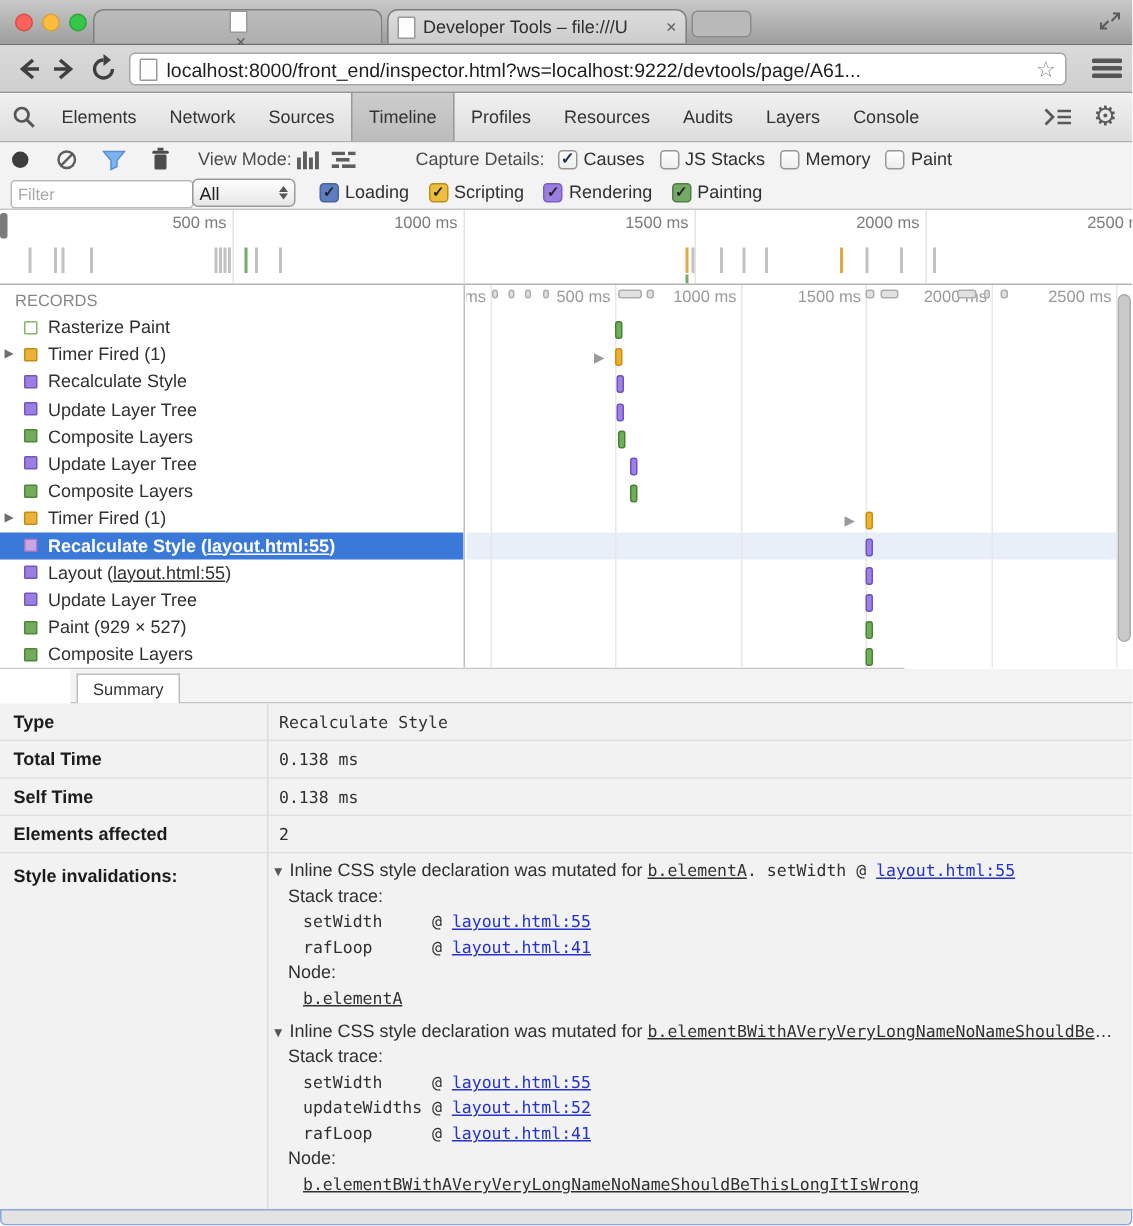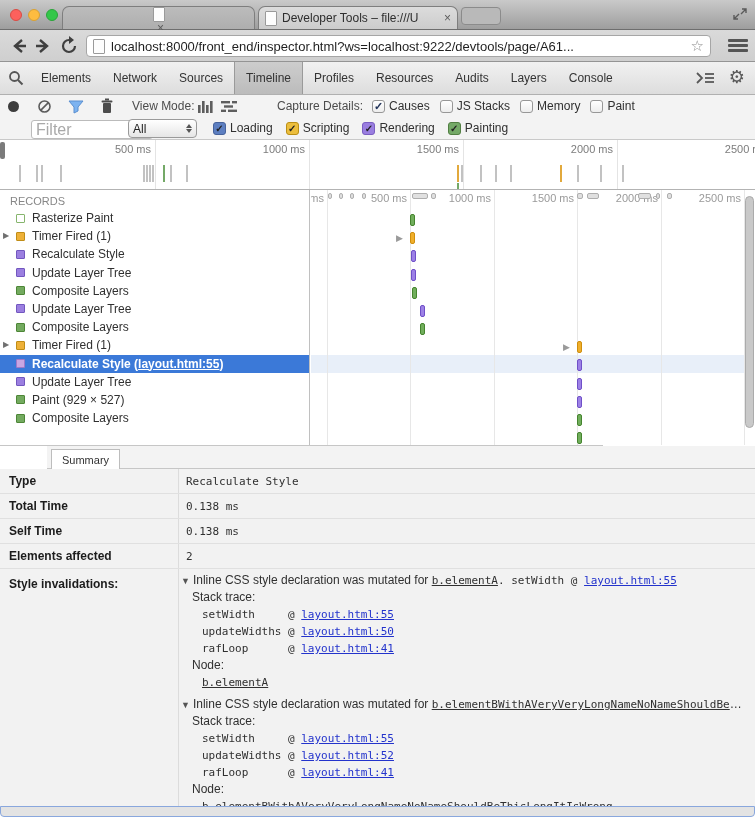--- a/index.html
+++ b/index.html
@@ -51,21 +51,21 @@
   .tlabel{position:absolute;top:4px;font-size:12px;color:#4c4c4c;}
   .macbox{width:13px;height:13px;border:1px solid #979797;border-radius:3px;background:linear-gradient(#fff,#ededed);
     box-sizing:border-box;text-align:center;line-height:11px;font-size:11px;font-weight:bold;color:#24355c;flex:none;}
   .cbitem{display:flex;align-items:center;height:22px;}
   .cbitem span.cap-label{margin-left:4px;font-size:12px;color:#303030;}
   #cap-opts{position:absolute;left:372px;top:0;display:flex;gap:10px;}
   #cat-opts{position:absolute;left:213px;top:0;display:flex;gap:13px;}
   .colorbox{width:13px;height:13px;border-radius:3px;box-sizing:border-box;text-align:center;line-height:12px;
     font-size:10px;font-weight:bold;color:#222;flex:none;}
   #filter-input{position:absolute;left:7px;top:3px;width:112px;height:17px;border:1px solid #bbb;border-radius:3px;
-    font-family:"Liberation Sans",sans-serif;font-size:16px;padding:0 4px;color:#333;background:#fff;margin-left:24px;}
+    font-family:"Liberation Sans",sans-serif;font-size:11px;padding:0 4px;color:#333;background:#fff;}
   #filter-input::placeholder{color:#a9a9a9;}
   #all-select{position:absolute;left:128px;top:2px;width:69px;height:19px;background:linear-gradient(#fff,#e6e6e6);
     border:1px solid #9a9a9a;border-radius:4px;box-sizing:border-box;display:flex;align-items:center;padding:0 4px;font-size:12px;color:#222;}
   #all-arrows{margin-left:auto;display:flex;flex-direction:column;gap:1px;}
   #all-arrows i{width:0;height:0;border-left:3px solid transparent;border-right:3px solid transparent;display:block;}
   #all-arrows .up{border-bottom:4px solid #555;}
   #all-arrows .dn{border-top:4px solid #555;}
 
   
   #overview{position:absolute;left:0;top:140px;width:755px;height:50px;background:#fff;
@@ -324,20 +324,21 @@
     <div id="rec-list">
         <div class="rec-item"><span class="sq hollow"></span><span>Rasterize Paint</span></div>
         <div class="rec-item"><span class="tri">▶</span><span class="sq orange"></span><span>Timer Fired (1)</span></div>
         <div class="rec-item"><span class="sq purple"></span><span>Recalculate Style</span></div>
         <div class="rec-item"><span class="sq purple"></span><span>Update Layer Tree</span></div>
         <div class="rec-item"><span class="sq green"></span><span>Composite Layers</span></div>
         <div class="rec-item"><span class="sq purple"></span><span>Update Layer Tree</span></div>
         <div class="rec-item"><span class="sq green"></span><span>Composite Layers</span></div>
         <div class="rec-item"><span class="tri">▶</span><span class="sq orange"></span><span>Timer Fired (1)</span></div>
         <div class="rec-item selected"><span class="sq sel"></span><span>Recalculate Style</span><span> (</span><span class="rec-link">layout.html:55</span><span>)</span></div>
+        <div class="rec-item"><span class="sq purple"></span><span>Layout</span><span> (</span><span class="rec-link">layout.html:55</span><span>)</span></div>
         <div class="rec-item"><span class="sq purple"></span><span>Update Layer Tree</span></div>
         <div class="rec-item"><span class="sq green"></span><span>Paint (929 × 527)</span></div>
         <div class="rec-item"><span class="sq green"></span><span>Composite Layers</span></div>
       </div>
   </div>
   <div id="flame">
     <div id="fl-selband"></div>
     <div id="fl-scroll"></div>
   <div class="fl-grid" style="left: 16px;"></div>
       <div class="fl-label" style="left: -47px;">ms</div>
@@ -404,21 +405,20 @@
         <div class="det-value">2</div>
       </div>
     </div>
   <div id="inv-row" style="height: 237px;">
     <div class="det-label" style="top: 8px;">Style invalidations:</div>
     <div id="inv-content">
         <div class="inv-block">
           <div class="inv-line inv-title"><span class="tri-d">▼</span><span class="desc">Inline CSS style declaration was mutated for </span><span class="nodelink">b.elementA</span><span class="mono">. </span><span class="mono">setWidth </span><span class="mono">@ </span><span class="bluelink">layout.html:55</span></div>
           <div class="inv-line lvl1 desc">Stack trace:</div>
           <div class="inv-line lvl2"><span class="mono fn-name">setWidth</span><span class="mono">@ </span><span class="bluelink">layout.html:55</span></div>
-          <div class="inv-line lvl2"><span class="mono fn-name">updateWidths</span><span class="mono">@ </span><span class="bluelink">layout.html:50</span></div>
           <div class="inv-line lvl2"><span class="mono fn-name">rafLoop</span><span class="mono">@ </span><span class="bluelink">layout.html:41</span></div>
           <div class="inv-line lvl1 desc">Node:</div>
           <div class="inv-line lvl2"><span class="nodelink">b.elementA</span></div>
         </div>
         <div class="inv-block">
           <div class="inv-line inv-title"><span class="tri-d">▼</span><span class="desc">Inline CSS style declaration was mutated for </span><span class="nodelink">b.elementBWithAVeryVeryLongNameNoNameShouldBeThisLongItIsWrong</span></div>
           <div class="inv-line lvl1 desc">Stack trace:</div>
           <div class="inv-line lvl2"><span class="mono fn-name">setWidth</span><span class="mono">@ </span><span class="bluelink">layout.html:55</span></div>
           <div class="inv-line lvl2"><span class="mono fn-name">updateWidths</span><span class="mono">@ </span><span class="bluelink">layout.html:52</span></div>
           <div class="inv-line lvl2"><span class="mono fn-name">rafLoop</span><span class="mono">@ </span><span class="bluelink">layout.html:41</span></div>

